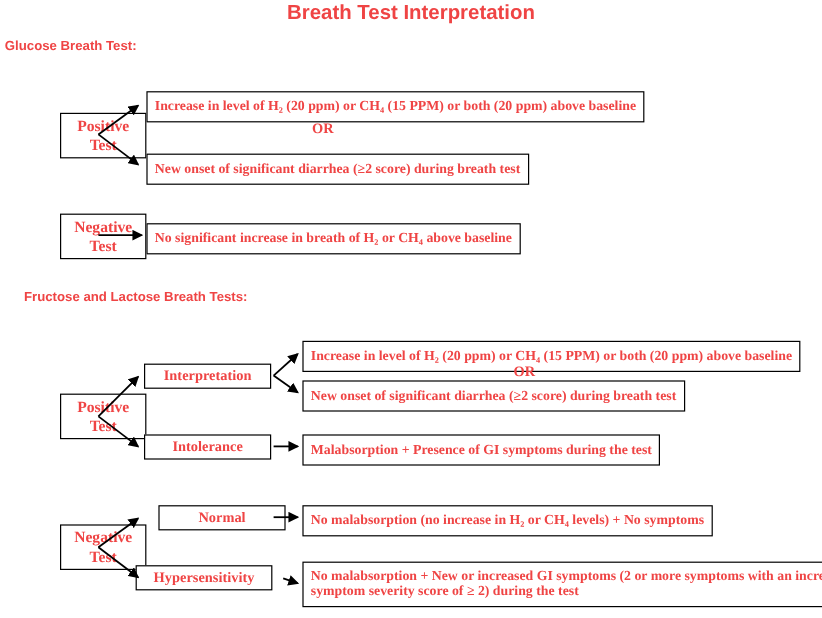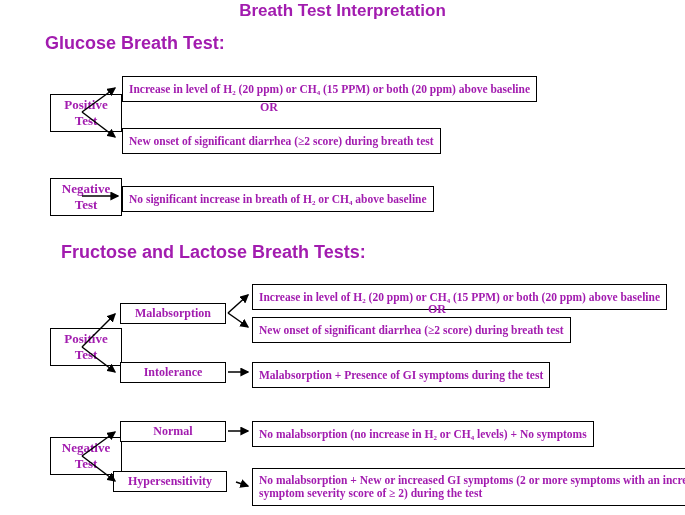--- a/index.html
+++ b/index.html
@@ -1,26 +1,26 @@
 <!DOCTYPE html>
 <html><head>
 <meta charset="utf-8">
 <style>
   html,body { margin:0; padding:0; background:#ffffff; }
   .canvas {
     position:relative; width:685px; height:515px; background:#ffffff;
-    color:#a21caf; font-family:"Liberation Serif", serif; overflow:hidden;
+    color:#ef4444; font-family:"Liberation Serif", serif; overflow:hidden;
   }
   .title {
     position:absolute; left:0; right:0; top:1px; text-align:center;
     font-family:"Liberation Sans", sans-serif; font-weight:bold; font-size:17px;
   }
   .section-heading {
     position:absolute; font-family:"Liberation Sans", sans-serif;
-    font-weight:bold; font-size:18px;margin-left:41px;
+    font-weight:bold; font-size:11px;
   }
   .box {
     position:absolute; border:1.4px solid #000; background:#fff;
     display:flex; align-items:center; justify-content:center;
     font-weight:bold; box-sizing:border-box;
   }
   .label-box { font-size:13px; text-align:center; line-height:1.25; padding:0 20px;margin-left:42px; }
   .side-box { width:72px; height:38px; }
   .mid-box  { width:106px; height:21px; font-size:12px; }
   .outcome {
@@ -51,35 +51,35 @@
   <div class="box outcome" style="left:122px; top:128px;">New onset of significant diarrhea (≥2 score) during breath test</div>
 
   <div class="box side-box label-box" style="left:8px; top:178px;">Negative Test</div>
 
   <div class="box outcome" style="left:122px; top:186px;">No significant increase in breath of H₂ or CH₄ above baseline</div>
 
   <div class="section-heading" style="left:20px; top:242px;">Fructose and Lactose Breath Tests:</div>
 
   <div class="box side-box label-box" style="left:8px; top:328px;">Positive Test</div>
 
-  <div class="box mid-box" style="left:120px; top:303px;">Malabsorption</div>
+  <div class="box mid-box" style="left:120px; top:303px;">Interpretation</div>
 
   <div class="box outcome" style="left:252px; top:284px;">Increase in level of H₂ (20 ppm) or CH₄ (15 PPM) or both (20 ppm) above baseline</div>
 
   <div class="or" style="left:428px; top:302px;">OR</div>
 
   <div class="box outcome" style="left:252px; top:317px;">New onset of significant diarrhea (≥2 score) during breath test</div>
 
   <div class="box outcome" style="left:252px; top:362px;">Malabsorption + Presence of GI symptoms during the test</div>
 
   <div class="box mid-box" style="left:120px; top:362px;">Intolerance</div>
 
   <div class="box side-box label-box" style="left:8px; top:437px;">Negative Test</div>
 
-  <div class="box mid-box" style="left:120px; top:421px;">Normal</div>
+  <div class="box mid-box" style="left:132px; top:421px;">Normal</div>
 
   <div class="box outcome" style="left:252px; top:421px;">No malabsorption (no increase in H₂ or CH₄ levels) + No symptoms</div>
 
   <div class="box mid-box" style="left:113px; top:471px; width:114px;">Hypersensitivity</div>
 
   <div class="box outcome wrap" style="left:252px; top:468px;">No malabsorption + New or increased GI symptoms (2 or more symptoms with an increase of symptom severity score of ≥ 2) during the test</div>
 
   <svg class="connectors" width="685" height="515">
     <defs>
       <marker id="arrow" viewBox="0 0 10 10" refX="8.5" refY="5" markerWidth="6" markerHeight="6" orient="auto-start-reverse">

